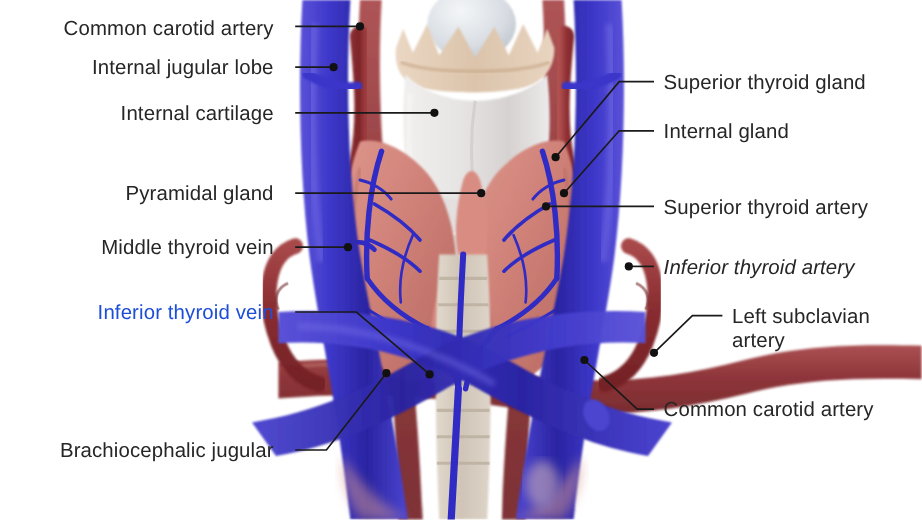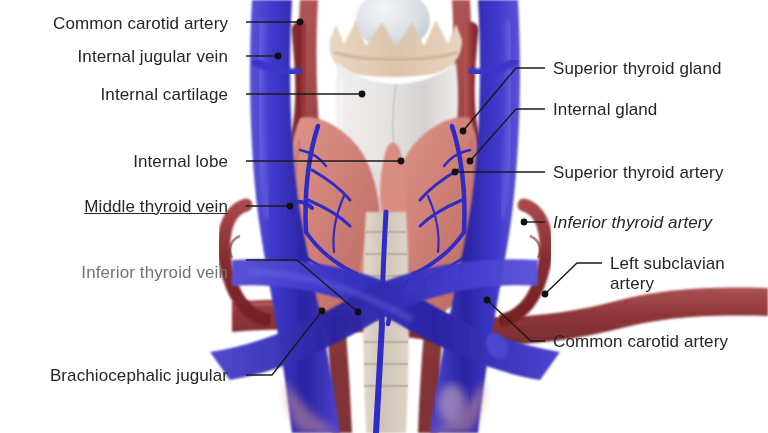--- a/index.html
+++ b/index.html
@@ -238,25 +238,25 @@
         <circle cx="470" cy="161" r="3.4"></circle>
         <circle cx="455" cy="172" r="3.4"></circle>
         <circle cx="524" cy="222" r="3.4"></circle>
         <circle cx="545" cy="294" r="3.4"></circle>
         <circle cx="487" cy="300" r="3.4"></circle>
       </g>
   </svg>
 
   <div id="label-layer">
       <div class="lbl l" style="top: 14px; color: rgb(38, 38, 38); right: 540px;">Common carotid artery</div>
-      <div class="lbl l" style="top: 47px; color: rgb(38, 38, 38); right: 540px;">Internal jugular vein</div>
+      <div class="lbl l" style="top: 47px; color: rgb(38, 38, 38); right: 540px;">Internal jugular lobe</div>
       <div class="lbl l" style="top: 85px; color: rgb(38, 38, 38); right: 540px;">Internal cartilage</div>
-      <div class="lbl l" style="top: 152px; color: rgb(38, 38, 38); right: 540px;">Internal lobe</div>
-      <div class="lbl l" style="top: 197px; color: rgb(38, 38, 38); right: 540px; text-decoration: underline;">Middle thyroid vein</div>
-      <div class="lbl l" style="top: 251px; color: #737373; right: 540px; margin-top: 12px;">Inferior thyroid vein</div>
+      <div class="lbl l" style="top: 152px; color: rgb(38, 38, 38); right: 540px;">Pyramidal gland</div>
+      <div class="lbl l" style="top: 197px; color: rgb(38, 38, 38); right: 540px;">Middle thyroid vein</div>
+      <div class="lbl l" style="top: 251px; color: #1d4ed8; right: 540px;">Inferior thyroid vein</div>
       <div class="lbl l" style="top: 366px; color: rgb(38, 38, 38); right: 540px;">Brachiocephalic jugular</div>
       <div class="lbl r" style="top: 59px; color: rgb(38, 38, 38); left: 553px;">Superior thyroid gland</div>
       <div class="lbl r" style="top: 100px; color: rgb(38, 38, 38); left: 553px;">Internal gland</div>
       <div class="lbl r" style="top: 163px; color: rgb(38, 38, 38); left: 553px; text-align: center;">Superior thyroid artery</div>
       <div class="lbl r" style="top: 213px; color: rgb(38, 38, 38); left: 553px; font-style: italic;">Inferior thyroid artery</div>
       <div class="lbl r" style="top: 254px; color: rgb(38, 38, 38); left: 610px;">Left subclavian
 artery</div>
       <div class="lbl r" style="top: 332px; color: rgb(38, 38, 38); left: 553px;">Common carotid artery</div>
     </div>
 </div>

